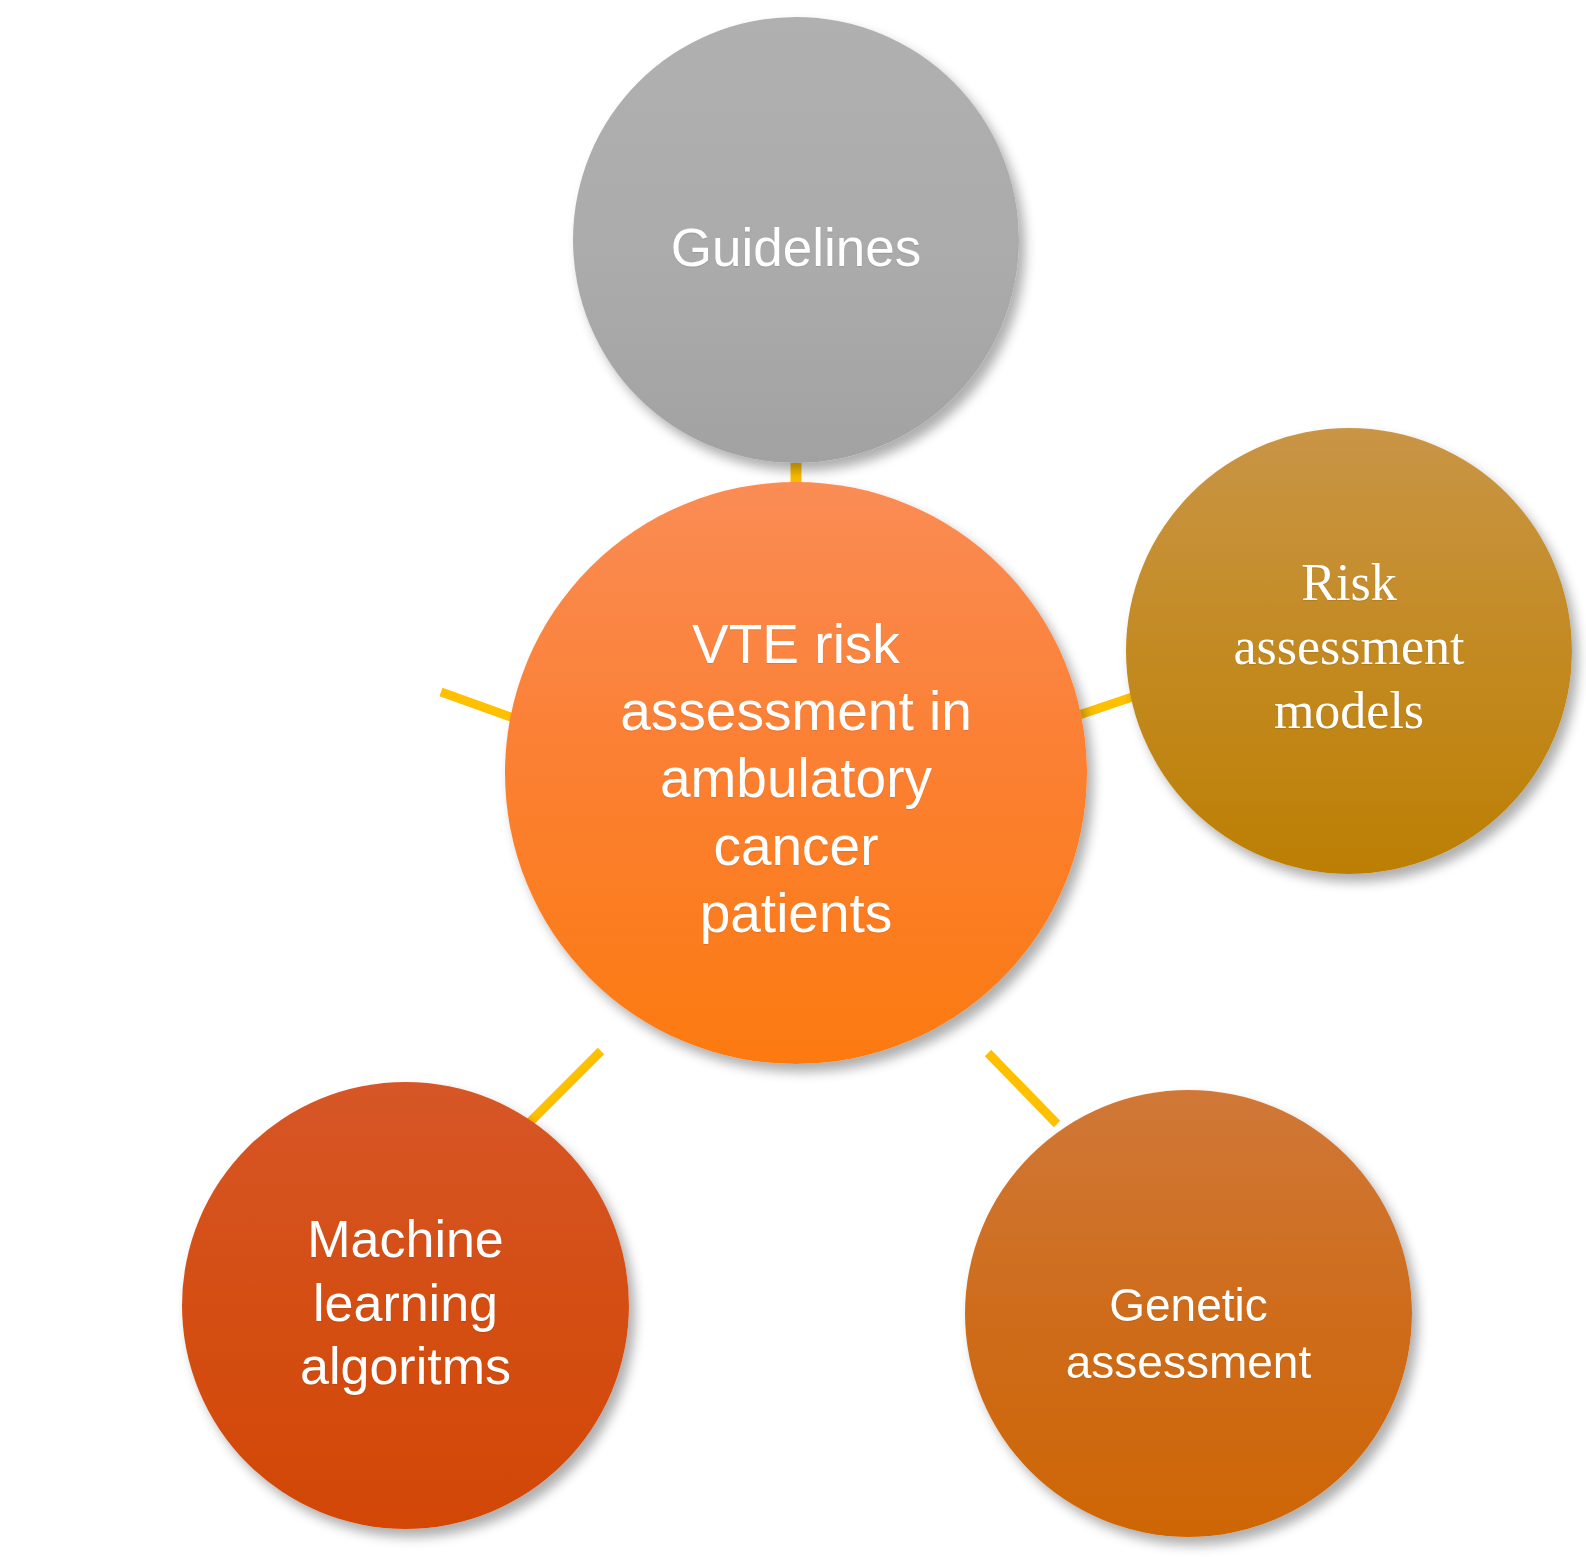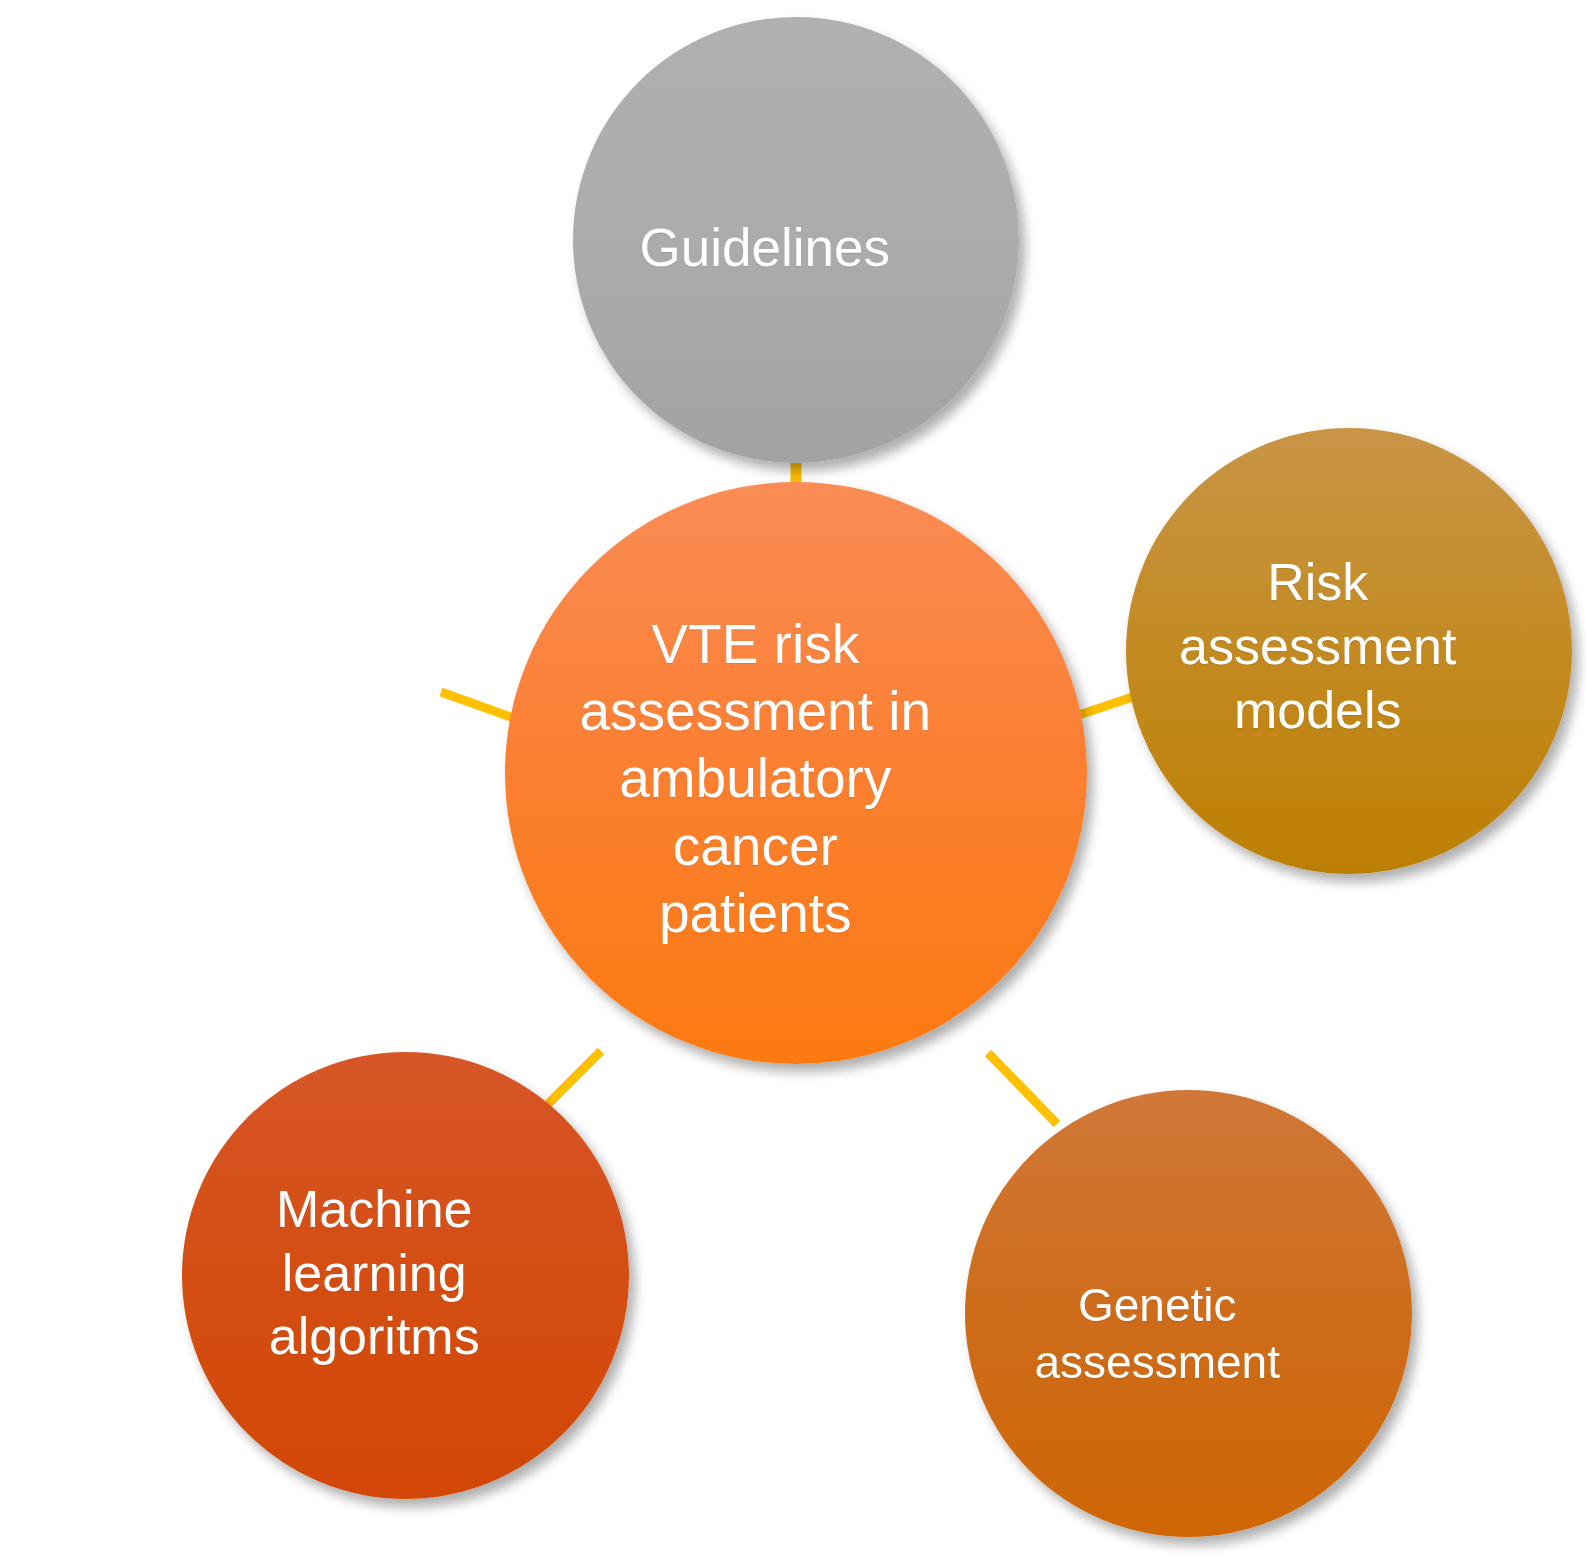--- a/index.html
+++ b/index.html
@@ -23,21 +23,21 @@
     top: 0;
     width: 1586px;
     height: 1557px;
     z-index: 1;
   }
   .node {
     position: absolute;
     border-radius: 50%;
     display: flex;
     align-items: center;
-    justify-content: flex-start;
+    justify-content: center;
     box-sizing: border-box;
     z-index: 2;
     box-shadow: 6px 8px 12px rgba(0,0,0,0.32);
   }
   .node-label {
     color: #ffffff;
     text-align: center;
     line-height: 1.18;
     width: 86%;
     white-space: pre-line;
@@ -88,25 +88,26 @@
     left: 1126px;
     top: 428px;
     width: 446px;
     height: 446px;
     background: linear-gradient(to bottom, #C99546 0%, #C38A22 50%, #BC7F03 100%);
   }
   #node-ram .node-label {
     font-size: 52px;
     line-height: 1.23;
     transform: translateY(-4px);
+    font-family: Liberation Serif, serif;
   }
 
   #node-ml {
     left: 182px;
-    top: 1052px;
+    top: 1082px;
     width: 447px;
     height: 447px;
     background: linear-gradient(to bottom, #D75627 0%, #D44E13 50%, #D24706 100%);
   }
   #node-ml .node-label {
     font-size: 52px;
     line-height: 1.23;
     transform: translateY(-2px);
   }
 

